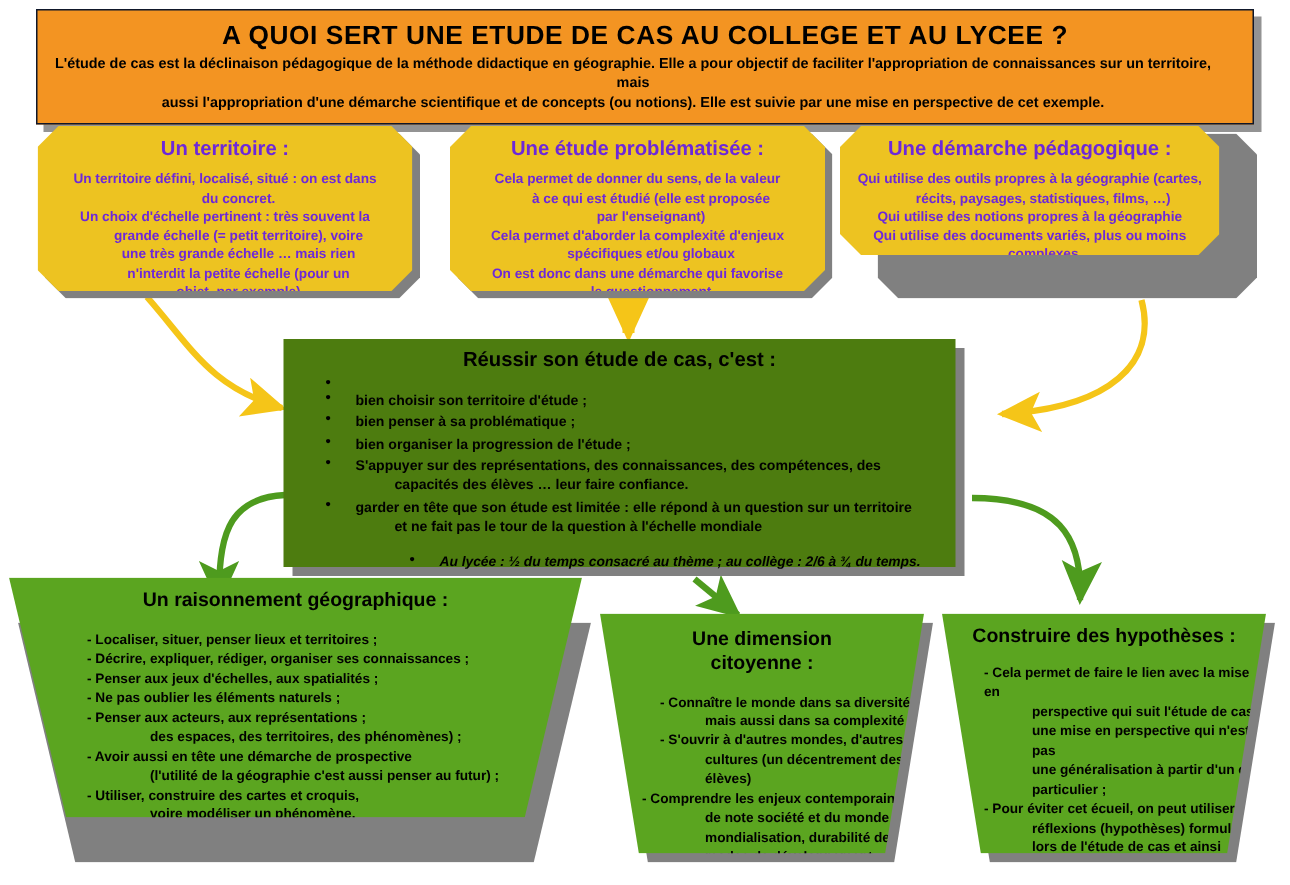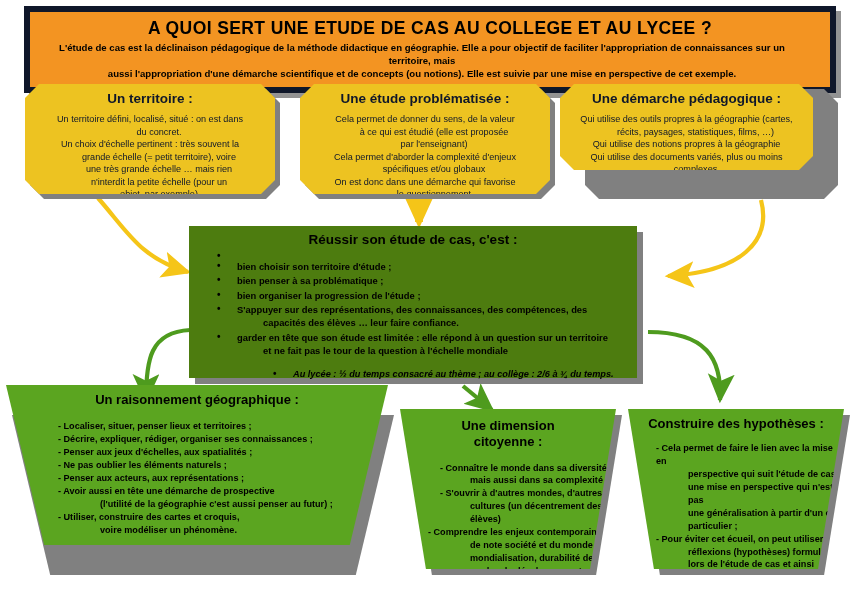--- a/index.html
+++ b/index.html
@@ -27,21 +27,21 @@
     pointer-events: none;
   }
 
   
   .header {
     position: absolute;
     left: 24px;
     top: 6px;
     width: 812px;
     background: #F39422;
-    border: 6px solid #0f172a;
+    border: 1px solid #0f172a;
     box-sizing: border-box;
     box-shadow: 5px 5px 0 0 rgba(128,128,128,0.85);
   }
   .header-title {
     text-align: center;
     font-size: 17.5px;
     font-weight: bold;
     color: #000;
     letter-spacing: 0.4px;
     padding: 6px 4px 4px 4px;
@@ -53,42 +53,42 @@
     font-weight: bold;
     color: #000;
     line-height: 1.35;
     padding: 0 24px 6px 8px;
   }
 
   
   .oct {
     position: absolute;
     background: #EDC321;
-    color: #0f172a;
+    color: #6d28d9;
     box-sizing: border-box;
     -webkit-clip-path: polygon(14px 0, calc(100% - 14px) 0, 100% 14px, 100% calc(100% - 14px), calc(100% - 14px) 100%, 14px 100%, 0 calc(100% - 14px), 0 14px);
     clip-path: polygon(14px 0, calc(100% - 14px) 0, 100% 14px, 100% calc(100% - 14px), calc(100% - 14px) 100%, 14px 100%, 0 calc(100% - 14px), 0 14px);
   }
   .oct-shadow {
     position: absolute;
     background: #808080;
     -webkit-clip-path: polygon(14px 0, calc(100% - 14px) 0, 100% 14px, 100% calc(100% - 14px), calc(100% - 14px) 100%, 14px 100%, 0 calc(100% - 14px), 0 14px);
     clip-path: polygon(14px 0, calc(100% - 14px) 0, 100% 14px, 100% calc(100% - 14px), calc(100% - 14px) 100%, 14px 100%, 0 calc(100% - 14px), 0 14px);
   }
   .oct-title {
     text-align: center;
     font-size: 13.5px;
     font-weight: bold;
     padding-top: 7px;
     padding-bottom: 6px;
     line-height: 1.2;
   }
   .oct-body {
     font-size: 9.1px;
-    font-weight: normal;
+    font-weight: bold;
     line-height: 1.38;
     padding: 0 9px;
     text-align: center;
   }
   .oct-body p {
     margin: 0;
     text-indent: 0;
   }
   .oct-body p.hang {
     padding-left: 18px;
@@ -293,20 +293,21 @@
               -webkit-clip-path: polygon(0 0, 100% 0, 90% 100%, 10% 100%);
               clip-path: polygon(0 0, 100% 0, 90% 100%, 10% 100%);">
     <div class="trap-title">Un raisonnement géographique :</div>
     <div class="trap-body">
       <div class="row"><span>- Localiser, situer, penser lieux et territoires ;</span></div>
       <div class="row"><span>- Décrire, expliquer, rédiger, organiser ses connaissances ;</span></div>
       <div class="row"><span>- Penser aux jeux d'échelles, aux spatialités ;</span></div>
       <div class="row"><span>- Ne pas oublier les éléments naturels ;</span></div>
       <div class="row"><span>- Penser aux acteurs, aux représentations ;</span></div>
       <div class="row">
+        <span class="cont">des espaces, des territoires, des phénomènes) ;</span>
       </div>
       <div class="row">
         <span>- Avoir aussi en tête une démarche de prospective</span>
         <span class="cont">(l'utilité de la géographie c'est aussi penser au futur) ;</span>
       </div>
       <div class="row">
         <span>- Utiliser, construire des cartes et croquis,</span>
         <span class="cont">voire modéliser un phénomène.</span>
       </div>
     </div>

